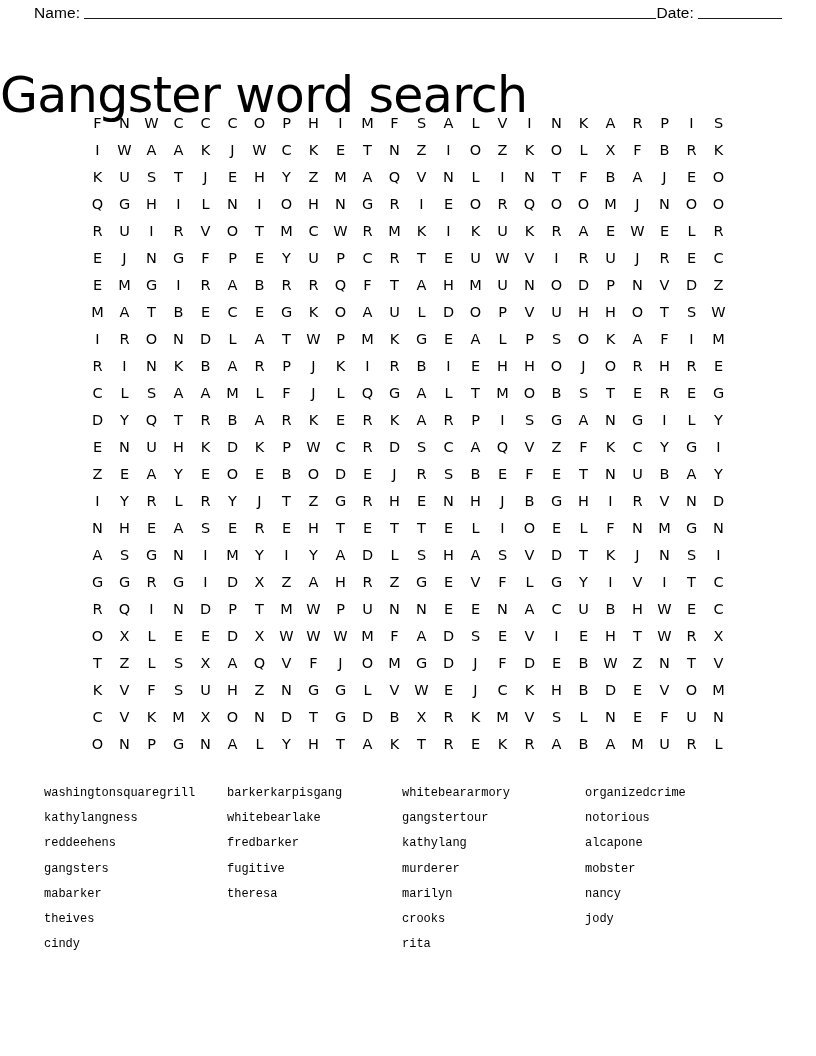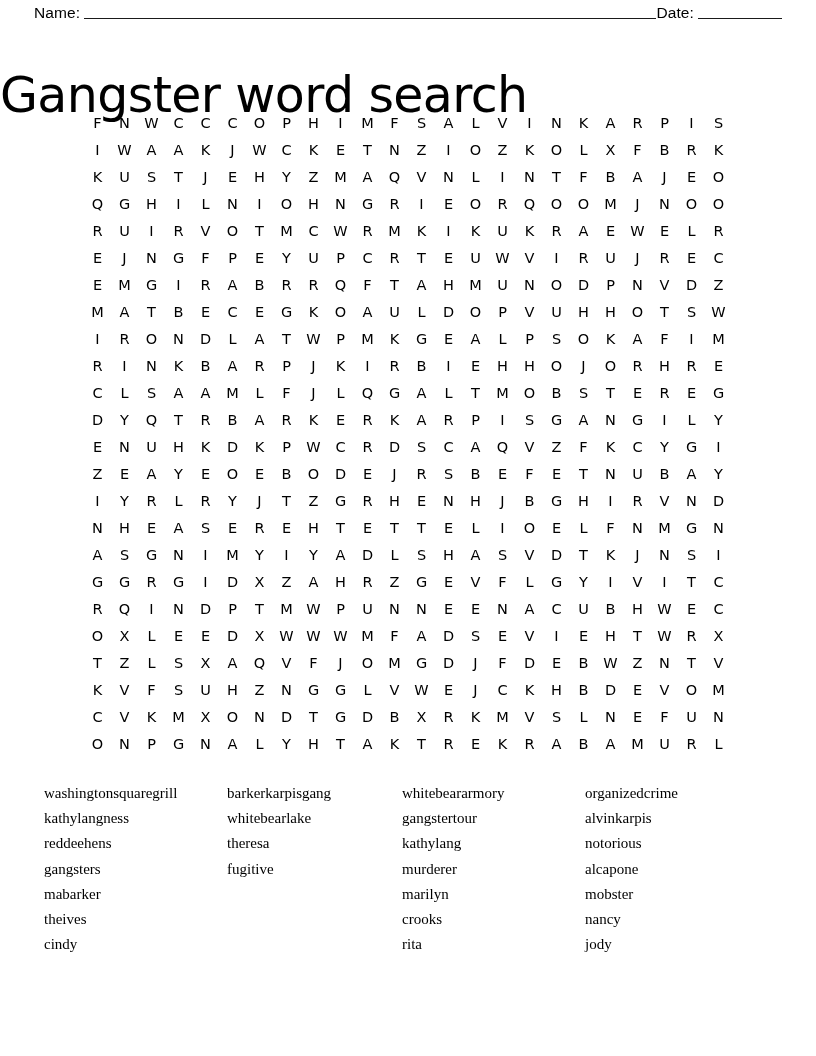--- a/index.html
+++ b/index.html
@@ -82,22 +82,22 @@
   }
 
   
   #word-list {
     position: absolute;
     left: 44px;
     top: 781px;
     width: 728px;
     display: grid;
     grid-template-columns: 183px 175px 183px 187px;
-    font-family: Liberation Serif, serif;
-    font-size: 15px;
+    font-family: Liberation Mono, monospace;
+    font-size: 12px;
     line-height: 25.2px;
   }
   .word-column {
     display: flex;
     flex-direction: column;
   }
   .word-item {
     white-space: nowrap;
   }
 </style>
@@ -700,34 +700,34 @@
       <div class="word-item">kathylangness</div>
       <div class="word-item">reddeehens</div>
       <div class="word-item">gangsters</div>
       <div class="word-item">mabarker</div>
       <div class="word-item">theives</div>
       <div class="word-item">cindy</div>
     </div>
     <div class="word-column">
       <div class="word-item">barkerkarpisgang</div>
       <div class="word-item">whitebearlake</div>
+      <div class="word-item">fredbarker</div>
+      <div class="word-item">fugitive</div>
       <div class="word-item">theresa</div>
-      <div class="word-item">fugitive</div>
     </div>
     <div class="word-column">
       <div class="word-item">whitebeararmory</div>
       <div class="word-item">gangstertour</div>
       <div class="word-item">kathylang</div>
       <div class="word-item">murderer</div>
       <div class="word-item">marilyn</div>
       <div class="word-item">crooks</div>
       <div class="word-item">rita</div>
     </div>
     <div class="word-column">
       <div class="word-item">organizedcrime</div>
-      <div class="word-item">alvinkarpis</div>
       <div class="word-item">notorious</div>
       <div class="word-item">alcapone</div>
       <div class="word-item">mobster</div>
       <div class="word-item">nancy</div>
       <div class="word-item">jody</div>
     </div>
   </div>
 
 </body></html>

